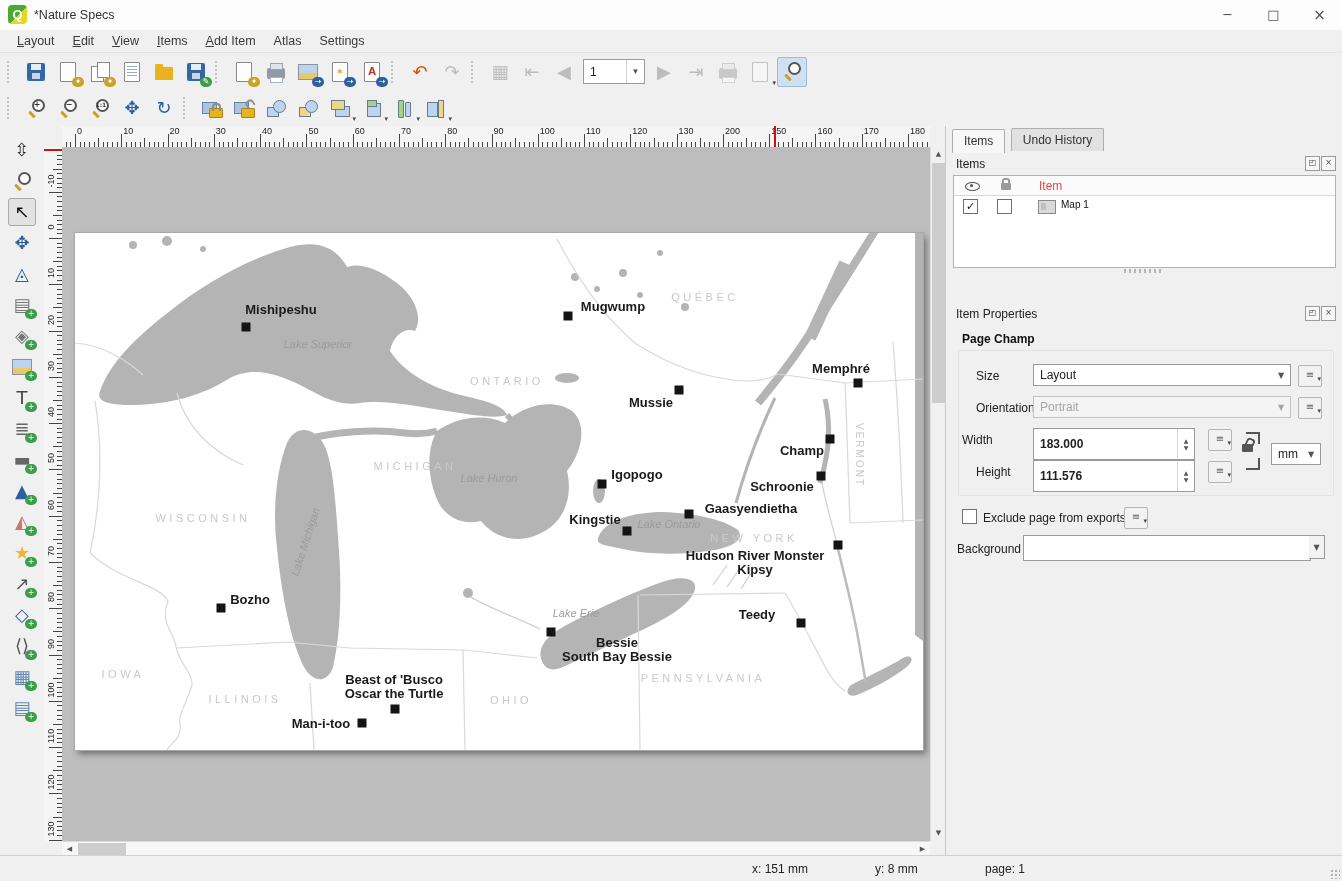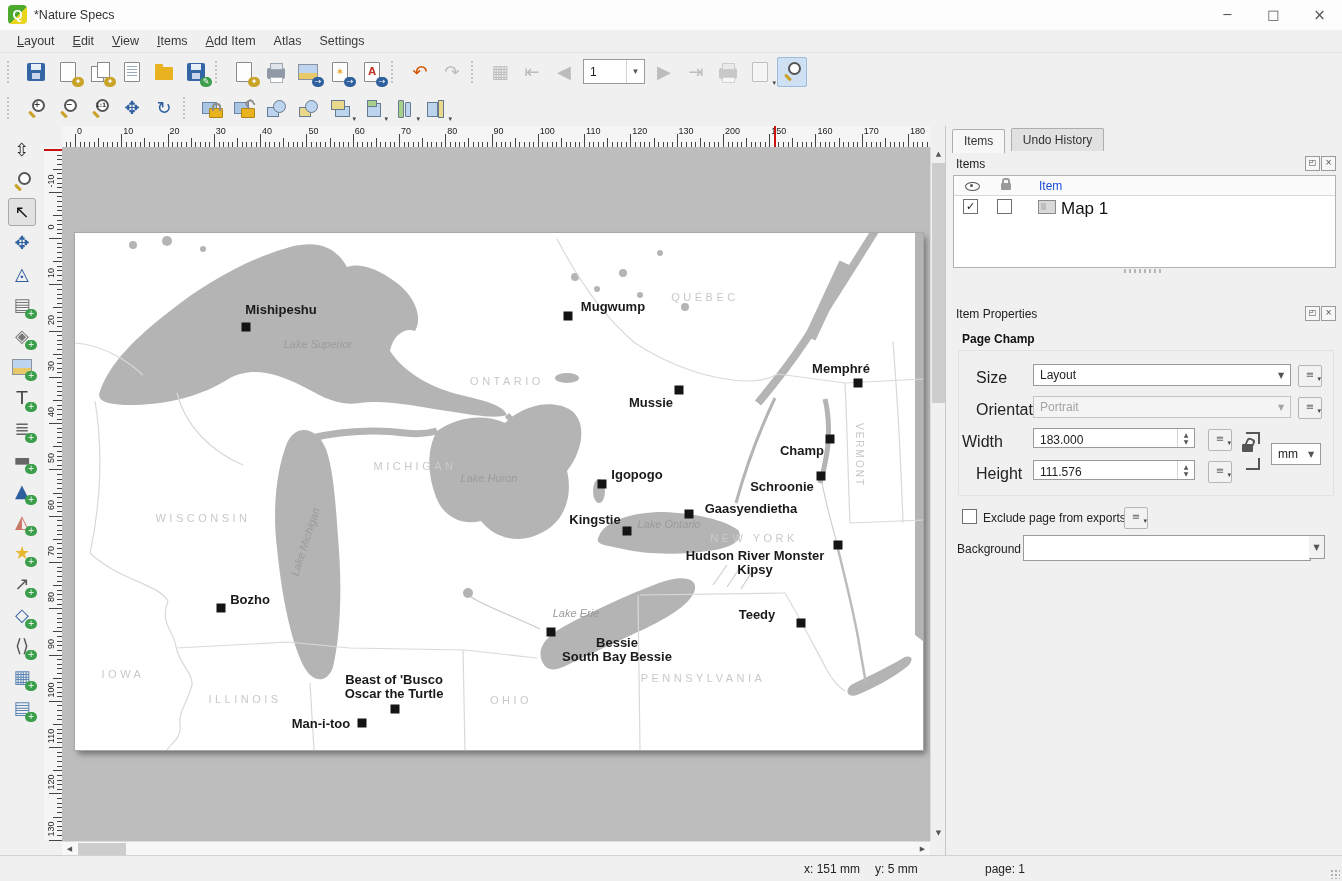--- a/index.html
+++ b/index.html
@@ -152,45 +152,45 @@
   #items-table{position:absolute;left:7px;top:49px;width:381px;height:91px;background:#fff;
     border:1px solid #b2b2b2;}
   #items-header{position:absolute;left:0;top:0;right:0;height:19px;border-bottom:1px solid #d8d8d8;
     background:#fbfbfb;}
   .eye{position:absolute;left:11px;top:6px;width:13px;height:7px;border:1px solid #555;
     border-radius:50%;}
   .eye::after{content:"";position:absolute;left:4px;top:1px;width:3px;height:3px;background:#555;border-radius:50%;}
   .locki{position:absolute;left:47px;top:7px;width:10px;height:7px;background:#9a9a9a;border-radius:1px;}
   .locki::before{content:"";position:absolute;top:-5px;left:1px;width:4px;height:5px;
     border:2px solid #9a9a9a;border-bottom:none;border-radius:3px 3px 0 0;}
-  #col-item{position:absolute;left:85px;top:3px;font-size:12px;color:#1d4ed8;}
+  #col-item{position:absolute;left:85px;top:3px;font-size:12px;color:#ef4444;}
   .cb{position:absolute;width:13px;height:13px;background:#fff;border:1px solid #707070;
     font-size:11px;line-height:12px;text-align:center;color:#111;}
   #row-map{position:absolute;left:0;top:20px;right:0;height:22px;}
   .mapicon{position:absolute;left:84px;top:4px;width:16px;height:12px;background:#d9d9d9;
     border:1px solid #8a8a8a;}
   .mapicon::after{content:"";position:absolute;left:2px;top:2px;width:5px;height:7px;background:#bfbfbf;}
-  #map1-label{position:absolute;left:107px;top:3px;font-size:17px;color:#111;}
+  #map1-label{position:absolute;left:107px;top:3px;font-size:10px;color:#111;}
   #splitter{position:absolute;left:45%;top:143px;width:40px;height:4px;
     background:repeating-linear-gradient(90deg,#b5b5b5 0 2px,transparent 2px 5px);}
   #tabs2{position:absolute;left:6px;top:151px;}
   #ip-title{position:absolute;left:10px;top:181px;font-size:12px;color:#222;}
   #pagesize-title{position:absolute;left:16px;top:206px;font-size:12px;font-weight:bold;color:#111;}
   #group-frame{position:absolute;left:12px;top:224px;width:374px;height:144px;
     border:1px solid #e2e2e2;border-radius:2px;}
-  .flabel{position:absolute;font-size:16px;color:#222;}
+  .flabel{position:absolute;font-size:12px;color:#222;}
   .combo{position:absolute;height:22px;background:#fff;border:1px solid #9a9a9a;display:flex;
     align-items:center;box-sizing:border-box;}
   .combo .val{flex:1;font-size:12px;padding-left:6px;color:#222;white-space:nowrap;}
   .combo .arr{width:18px;align-self:stretch;display:flex;align-items:center;justify-content:center;
     font-size:8px;color:#555;font-family:"DejaVu Sans",sans-serif;}
   .combo.disabled{background:#f4f4f4;border-color:#c3c3c3;}
   .combo.disabled .val,.combo.disabled .arr{color:#a5a5a5;}
-  .spin{position:absolute;height:20px;background:#fff;border:1px solid #9a9a9a;display:flex;
-    align-items:flex-end;box-sizing:border-box;}
+  .spin{position:absolute;height:32px;background:#fff;border:1px solid #9a9a9a;display:flex;
+    align-items:center;box-sizing:border-box;font-weight:bold;}
   .spin .val{flex:1;font-size:12px;padding-left:6px;color:#222;}
   .spin .btns{width:16px;align-self:stretch;border-left:1px solid #d5d5d5;display:flex;
     flex-direction:column;align-items:center;justify-content:center;font-size:6px;color:#555;
     font-family:"DejaVu Sans",sans-serif;line-height:7px;}
   .ovr{position:absolute;width:22px;height:20px;border:1px solid #b5b5b5;border-radius:2px;
     background:#f2f2f2;font-size:10px;color:#666;text-align:center;line-height:18px;
     font-family:"DejaVu Sans",sans-serif;}
   .ovr::after{content:"▾";position:absolute;right:0;bottom:-2px;font-size:7px;color:#444;}
   #lockbr-top{position:absolute;left:300px;top:306px;width:12px;height:10px;
     border-top:2px solid #555;border-right:2px solid #555;}
@@ -1023,19 +1023,19 @@
     <span class="cb" id="exclude-cb"></span>
     <span id="exclude-label">Exclude page from exports</span>
     <span class="ovr" style="left:178px;top:381px">≡</span>
 
     <span id="bg-label">Background</span>
     <div id="bg-combo"></div>
     <div id="bg-arrow">▼</div>
   </div>
 
   <div id="statusbar">
-    <span class="sbtext" style="left:804px">x: 151 mm</span>
-    <span class="sbtext" style="left:875px">y: 5 mm</span>
+    <span class="sbtext" style="left:752px">x: 151 mm</span>
+    <span class="sbtext" style="left:875px">y: 8 mm</span>
     <span class="sbtext" style="left:985px">page: 1</span>
 
     <div id="sb-grip"></div>
   </div>
 </div>
 
 </body></html>

